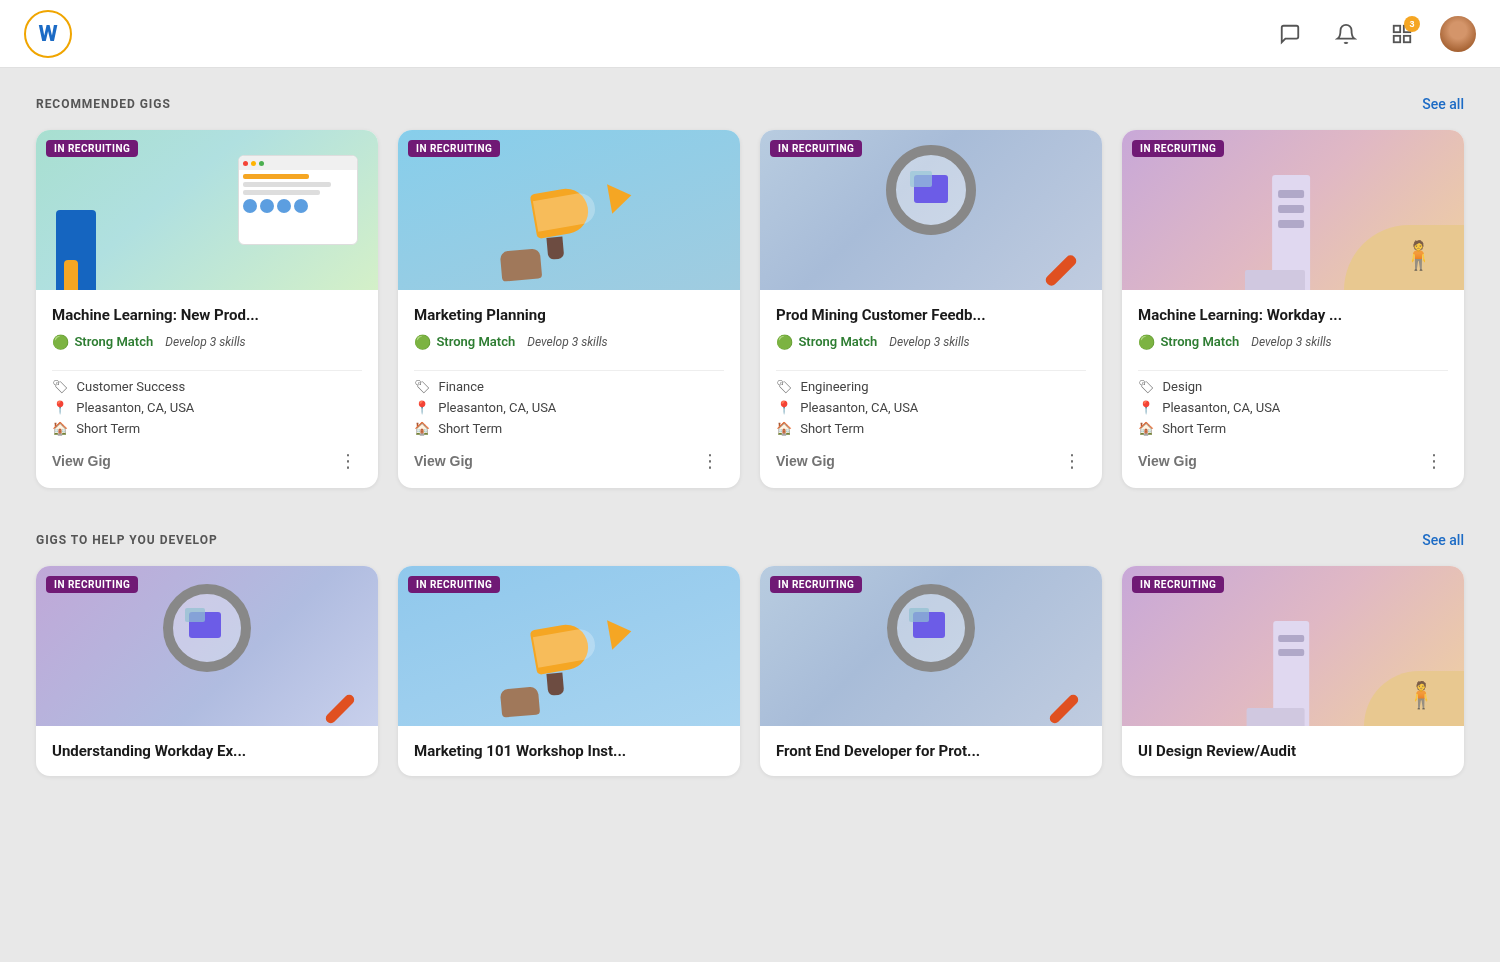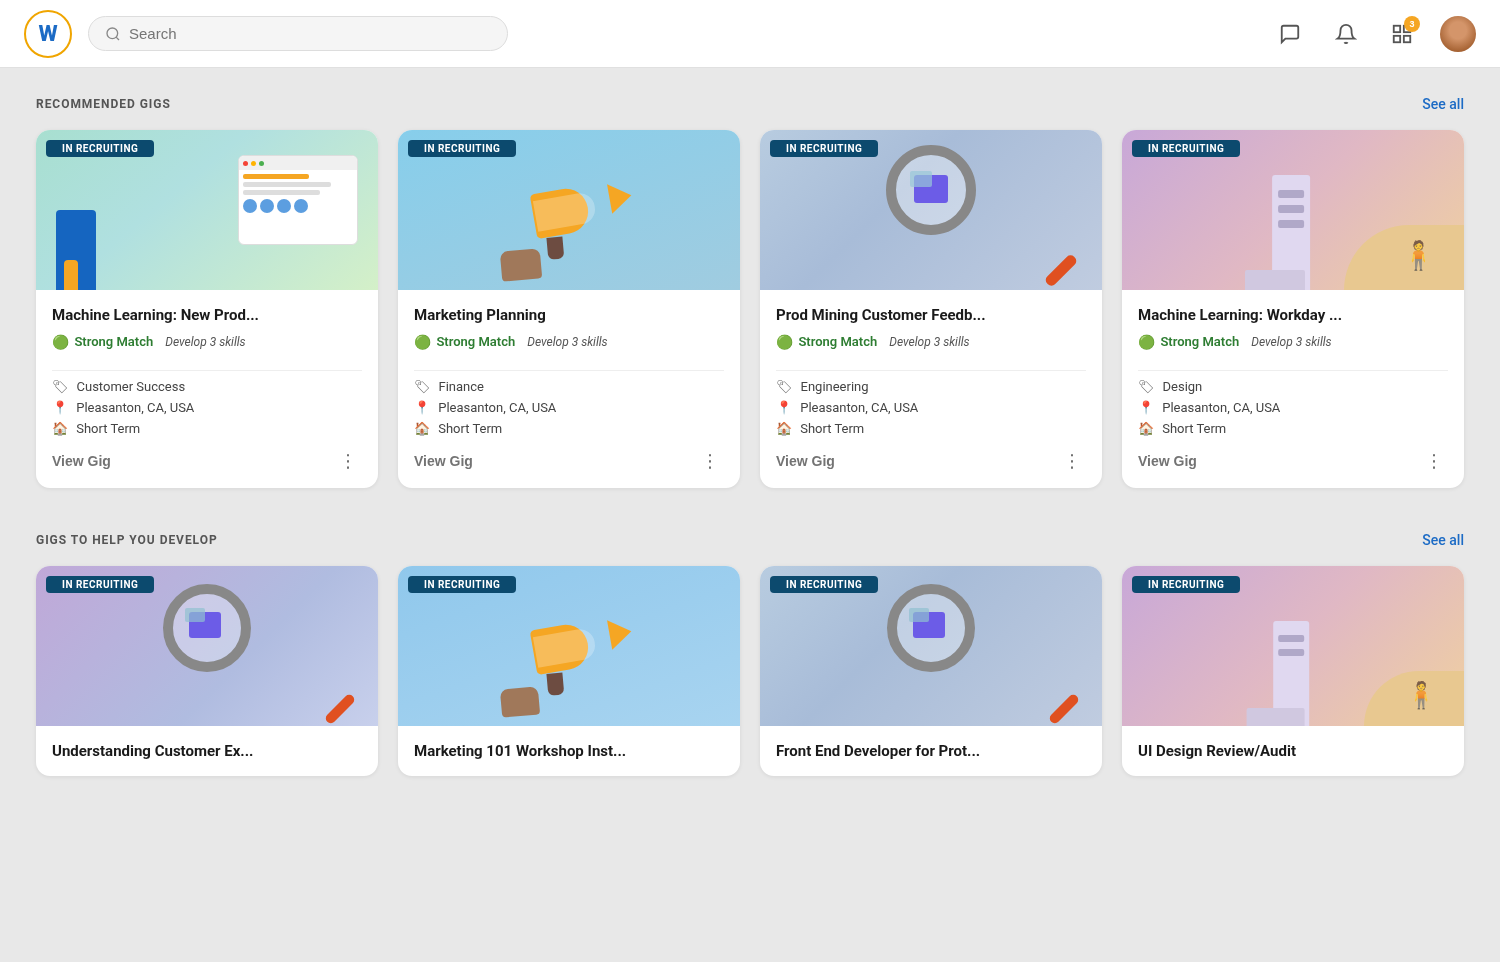--- a/index.html
+++ b/index.html
@@ -148,26 +148,26 @@
       flex-direction: column;
     }
     .card-image {
       height: 160px;
       position: relative;
       overflow: hidden;
     }
     .card-badge {
       position: absolute;
       top: 10px; left: 10px;
-      background: #0c4a6e;
+      background: #701a75;
       color: #fff;
       font-size: 10px;
       font-weight: 700;
       letter-spacing: 0.05em;
-      padding: 3px 16px;
+      padding: 3px 8px;
       border-radius: 4px;
       z-index: 2;
     }
     .card-body {
       padding: 16px;
       flex: 1;
       display: flex;
       flex-direction: column;
     }
     .card-title {
@@ -331,27 +331,20 @@
     }
   </style>
 </head>
 <body>
 
 <nav class="topnav">
   <div class="logo-wrap">
     <span class="logo-w">W</span>
   </div>
 
-  <div class="search-bar">
-    <svg class="search-icon-svg" width="16" height="16" viewBox="0 0 24 24" fill="none" stroke="#888" stroke-width="2">
-      <circle cx="11" cy="11" r="8"></circle>
-        <line x1="21" y1="21" x2="16.65" y2="16.65"></line>
-    </svg>
-    <input class="search-input" type="text" placeholder="Search" style="">
-  </div>
 
   <div class="nav-spacer"></div>
 
   <div class="nav-actions">
     <button class="nav-icon-btn">
       <svg width="22" height="22" viewBox="0 0 24 24" fill="none" stroke="#555" stroke-width="2">
         <path d="M21 15a2 2 0 0 1-2 2H7l-4 4V5a2 2 0 0 1 2-2h14a2 2 0 0 1 2 2z"></path>
       </svg>
     </button>
     <button class="nav-icon-btn">
@@ -605,21 +598,21 @@
 
             <div style="position:absolute;top:18px;left:50%;transform:translateX(-50%);">
               <div style="width:88px;height:88px;border-radius:50%;border:10px solid #888;background:rgba(255,255,255,0.3);position:relative;overflow:hidden;">
                 <div style="position:absolute;top:18px;left:16px;width:32px;height:26px;background:#6c5ce7;border-radius:3px;"></div>
                 <div style="position:absolute;top:14px;left:12px;width:20px;height:14px;background:#90c0d0;border-radius:2px;opacity:0.7;"></div>
               </div>
             </div>
             <div style="position:absolute;bottom:12px;right:20px;width:36px;height:10px;background:#e05020;border-radius:5px;transform:rotate(-45deg);"></div>
           </div>
         </div>
-        <div class="card-bottom-title">Understanding Customer Ex...</div>
+        <div class="card-bottom-title">Understanding Workday Ex...</div>
       </div>
 
       <div class="card-bottom">
         <div class="card-bottom-image">
           <span class="card-badge">IN RECRUITING</span>
           <div class="illus-wrapper" style="background:linear-gradient(160deg, #90c8ec 0%, #a8d4f0 100%); position:relative; overflow:hidden; height:160px;">
             <div style="position:absolute;top:50%;left:50%;transform:translate(-45%,-50%) rotate(-10deg);">
               <div style="position:relative;width:80px;height:55px;">
                 <div style="width:55px;height:45px;background:#f5a623;border-radius:6px 30px 30px 6px;position:absolute;left:0;top:5px;"></div>
                 <div style="position:absolute;right:-20px;top:8px;width:0;height:0;border-left:22px solid #f5a623;border-top:15px solid transparent;border-bottom:15px solid transparent;"></div>

